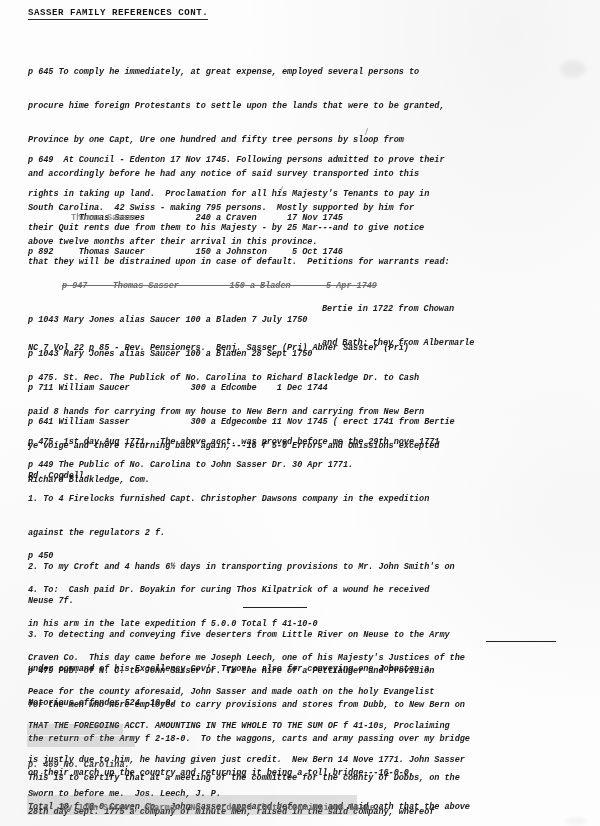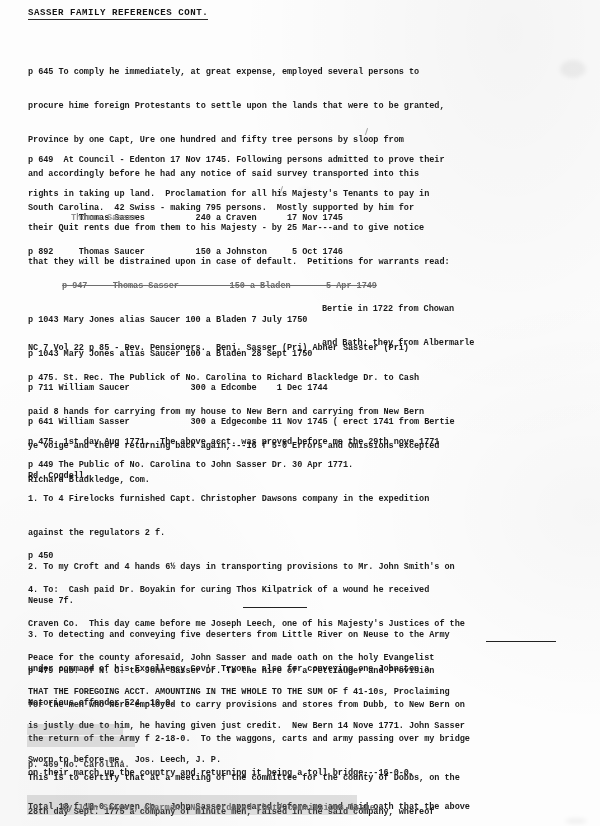--- a/index.html
+++ b/index.html
@@ -51,21 +51,21 @@
     left: 28px;
     white-space: pre;
     font-size: 8.55px;
     line-height: 11.35px;
     font-weight: bold;
     letter-spacing: -0.05px;
     color: #1b1b1b;
     text-rendering: optimizeLegibility;
   }
   .blk.light  { color: #3a3a3a; }
-  .ln { display: block; white-space: pre; }
+  .ln { display: block; white-space: pre; font-style: italic; }
   .ovr {
     position: absolute;
     white-space: pre;
     font-size: 8.55px;
     line-height: 11.35px;
     font-weight: bold;
     color: #3c3c3c;
   }
   .strike { text-decoration: line-through; }
   .faint { color: #6d6d6d; margin-left: 34px; }
@@ -99,20 +99,21 @@
 <div id="sheet">
 
   <div class="doc-title">SASSER FAMILY REFERENCES CONT.</div>
 
   <div class="blk" style="top:44px;">
     <span class="ln">p 645 To comply he immediately, at great expense, employed several persons to</span>
     <span class="ln">procure hime foreign Protestants to settle upon the lands that were to be granted,</span>
     <span class="ln">Province by one Capt, Ure one hundred and fifty tree persons by sloop from</span>
     <span class="ln">and accordingly before he had any notice of said survey transported into this</span>
     <span class="ln">South Carolina.  42 Swiss - making 795 persons.  Mostly supported by him for</span>
+    <span class="ln">above twelve months after their arrival in this province.</span>
   </div>
 
   <div class="blk" style="top:132px;">
     <span class="ln">p 649  At Council - Edenton 17 Nov 1745. Following persons admitted to prove their</span>
     <span class="ln">rights in taking up land.  Proclamation for all his Majesty's Tenants to pay in</span>
     <span class="ln">their Quit rents due from them to his Majesty - by 25 Mar---and to give notice</span>
     <span class="ln">that they will be distrained upon in case of default.  Petitions for warrants read:</span>
   </div>
 
   <div class="blk" style="top:190px;">
@@ -155,20 +156,21 @@
     <span class="ln">2. To my Croft and 4 hands 6½ days in transporting provisions to Mr. John Smith's on</span>
     <span class="ln">Neuse 7f.</span>
     <span class="ln">3. To detecting and conveying five deserters from Little River on Neuse to the Army</span>
     <span class="ln">under command of his Excellency Gov'r Tryon:  also for conveying one Johnston a</span>
     <span class="ln">Notorious offender 524 -10-0.</span>
   </div>
 
   <div class="blk" style="top:528px;">
     <span class="ln">p 450</span>
     <span class="ln">4. To:  Cash paid Dr. Boyakin for curing Thos Kilpatrick of a wound he received</span>
+    <span class="ln">in his arm in the late expedition f 5.0.0 Total f 41-10-0</span>
     <span class="ln">Craven Co.  This day came before me Joseph Leech, one of his Majesty's Justices of the</span>
     <span class="ln">Peace for the county aforesaid, John Sasser and made oath on the holy Evangelist</span>
     <span class="ln">THAT THE FOREGOING ACCT. AMOUNTING IN THE WHOLE TO THE SUM OF f 41-10s, Proclaiming</span>
     <span class="ln">is justly due to him, he having given just credit.  New Bern 14 Nove 1771. John Sasser</span>
     <span class="ln">Sworn to before me.  Jos. Leech, J. P.</span>
   </div>
 
   <div style="position:absolute; left:243px; top:607px; width:64px; height:1px; background:#222;"></div>
   <div style="position:absolute; left:486px; top:641px; width:70px; height:1px; background:#222;"></div>
 

